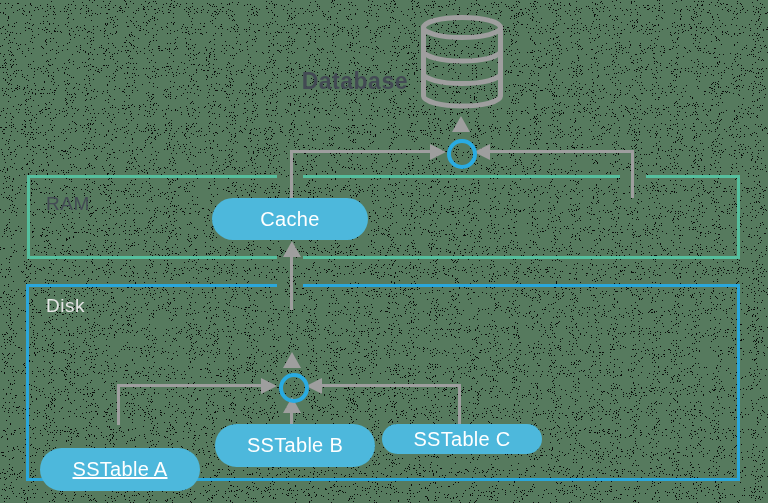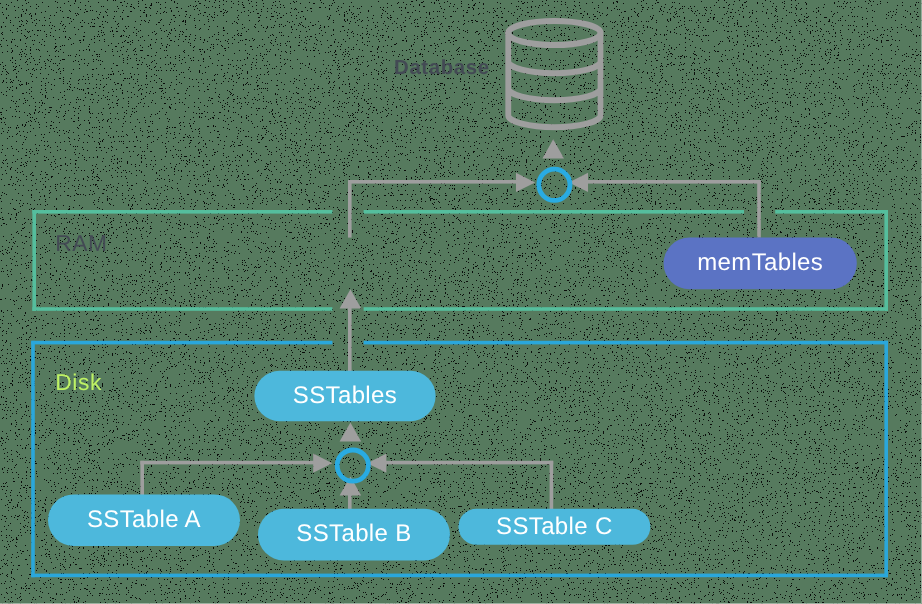--- a/index.html
+++ b/index.html
@@ -16,27 +16,27 @@
   .seg{position:absolute;z-index:3;}
   
   .arrow{position:absolute;z-index:3;width:0;height:0;}
   .arrow.up{border-left:9px solid transparent;border-right:9px solid transparent;border-bottom:16px solid #9E9E9E;}
   .arrow.rightp{border-top:8px solid transparent;border-bottom:8px solid transparent;border-left:16px solid #9E9E9E;}
   .arrow.leftp{border-top:8px solid transparent;border-bottom:8px solid transparent;border-right:16px solid #9E9E9E;}
   
   .ring{position:absolute;z-index:4;width:22px;height:22px;border:4px solid #29ABE2;border-radius:50%;}
   
   #db-icon{position:absolute;left:421px;top:15px;z-index:3;stroke:#9E9E9E;fill:none;stroke-width:5;stroke-linecap:round;}
-  #db-label{position:absolute;left:298px;top:47px;width:110px;text-align:right;z-index:3;
-            font-size:17px;font-weight:600;color:#434A54;letter-spacing:.5px;}
+  #db-label{position:absolute;left:298px;top:68px;width:110px;text-align:right;z-index:3;
+            font-size:23px;font-weight:600;color:#434A54;letter-spacing:.5px;}
   
   #pill-cache{left:212px;top:198px;width:156px;height:42px;}
   #pill-memtables{left:553px;top:198px;width:161px;height:43px;}
   #pill-sstables{left:212px;top:309px;width:151px;height:42px;}
-  #pill-sstable-a{left:40px;top:412px;width:160px;height:43px;}
+  #pill-sstable-a{left:40px;top:448px;width:160px;height:43px;text-decoration:underline;}
   #pill-sstable-b{left:215px;top:424px;width:160px;height:43px;}
   #pill-sstable-c{left:382px;top:424px;width:160px;height:30px;}
 </style>
 </head>
 <body>
 
 <div id="canvas">
 
   <svg id="noise" width="768" height="503">
     <filter id="bgNoise" x="0" y="0" width="100%" height="100%">
@@ -69,37 +69,34 @@
 
   <div class="seg" style="left: 27px; top: 175px; width: 250px; height: 3px; background: rgb(85, 190, 157);"></div>
   <div class="seg" style="left: 303px; top: 175px; width: 317px; height: 3px; background: rgb(85, 190, 157);"></div>
   <div class="seg" style="left: 646px; top: 175px; width: 94px; height: 3px; background: rgb(85, 190, 157);"></div>
   <div class="seg" style="left: 27px; top: 256px; width: 250px; height: 3px; background: rgb(85, 190, 157);"></div>
   <div class="seg" style="left: 303px; top: 256px; width: 437px; height: 3px; background: rgb(85, 190, 157);"></div>
   <div class="seg" style="left: 27px; top: 175px; width: 3px; height: 84px; background: rgb(85, 190, 157);"></div>
   <div class="seg" style="left: 737px; top: 175px; width: 3px; height: 84px; background: rgb(85, 190, 157);"></div>
   <div class="sec-label" style="left: 46px; top: 193px; color: rgb(67, 74, 84);">RAM</div>
 
-  <div class="pill" id="pill-memtables" style="background: rgb(91, 115, 196);">
-    <span>memTables</span>
+  <div class="pill" id="pill-cache" style="background: rgb(77, 184, 220);">
+    <span>Cache</span>
   </div>
 
   <div class="arrow up" style="left: 283px; top: 241px; border-bottom-color: rgb(158, 158, 158);"></div>
   <div class="line" style="left: 290px; top: 256px; width: 3px; height: 54px; background: rgb(158, 158, 158);"></div>
 
   <div class="seg" style="left: 26px; top: 284px; width: 251px; height: 3px; background: rgb(42, 167, 219);"></div>
   <div class="seg" style="left: 303px; top: 284px; width: 437px; height: 3px; background: rgb(42, 167, 219);"></div>
   <div class="seg" style="left: 26px; top: 478px; width: 714px; height: 3px; background: rgb(42, 167, 219);"></div>
   <div class="seg" style="left: 26px; top: 284px; width: 3px; height: 197px; background: rgb(42, 167, 219);"></div>
   <div class="seg" style="left: 737px; top: 284px; width: 3px; height: 197px; background: rgb(42, 167, 219);"></div>
-  <div class="sec-label" style="left: 46px; top: 295px; color: #bef264; margin-top: 14px;">Disk</div>
+  <div class="sec-label" style="left: 46px; top: 295px; color: #e5e5e5;">Disk</div>
 
-  <div class="pill" id="pill-sstables" style="background: rgb(77, 184, 220);">
-    <span>SSTables</span>
-  </div>
 
   <div class="arrow up" style="left: 283px; top: 352px; border-bottom-color: rgb(158, 158, 158);"></div>
 
   <div class="ring" style="left: 279px; top: 373px; border-color: rgb(41, 171, 226);"></div>
 
   <div class="line" style="left: 117px; top: 384px; width: 146px; height: 3px; background: rgb(158, 158, 158);"></div>
   <div class="line" style="left: 117px; top: 384px; width: 3px; height: 41px; background: rgb(158, 158, 158);"></div>
   <div class="arrow rightp" style="left: 261px; top: 378px; border-left-color: rgb(158, 158, 158);"></div>
 
   <div class="line" style="left: 321px; top: 384px; width: 140px; height: 3px; background: rgb(158, 158, 158);"></div>

